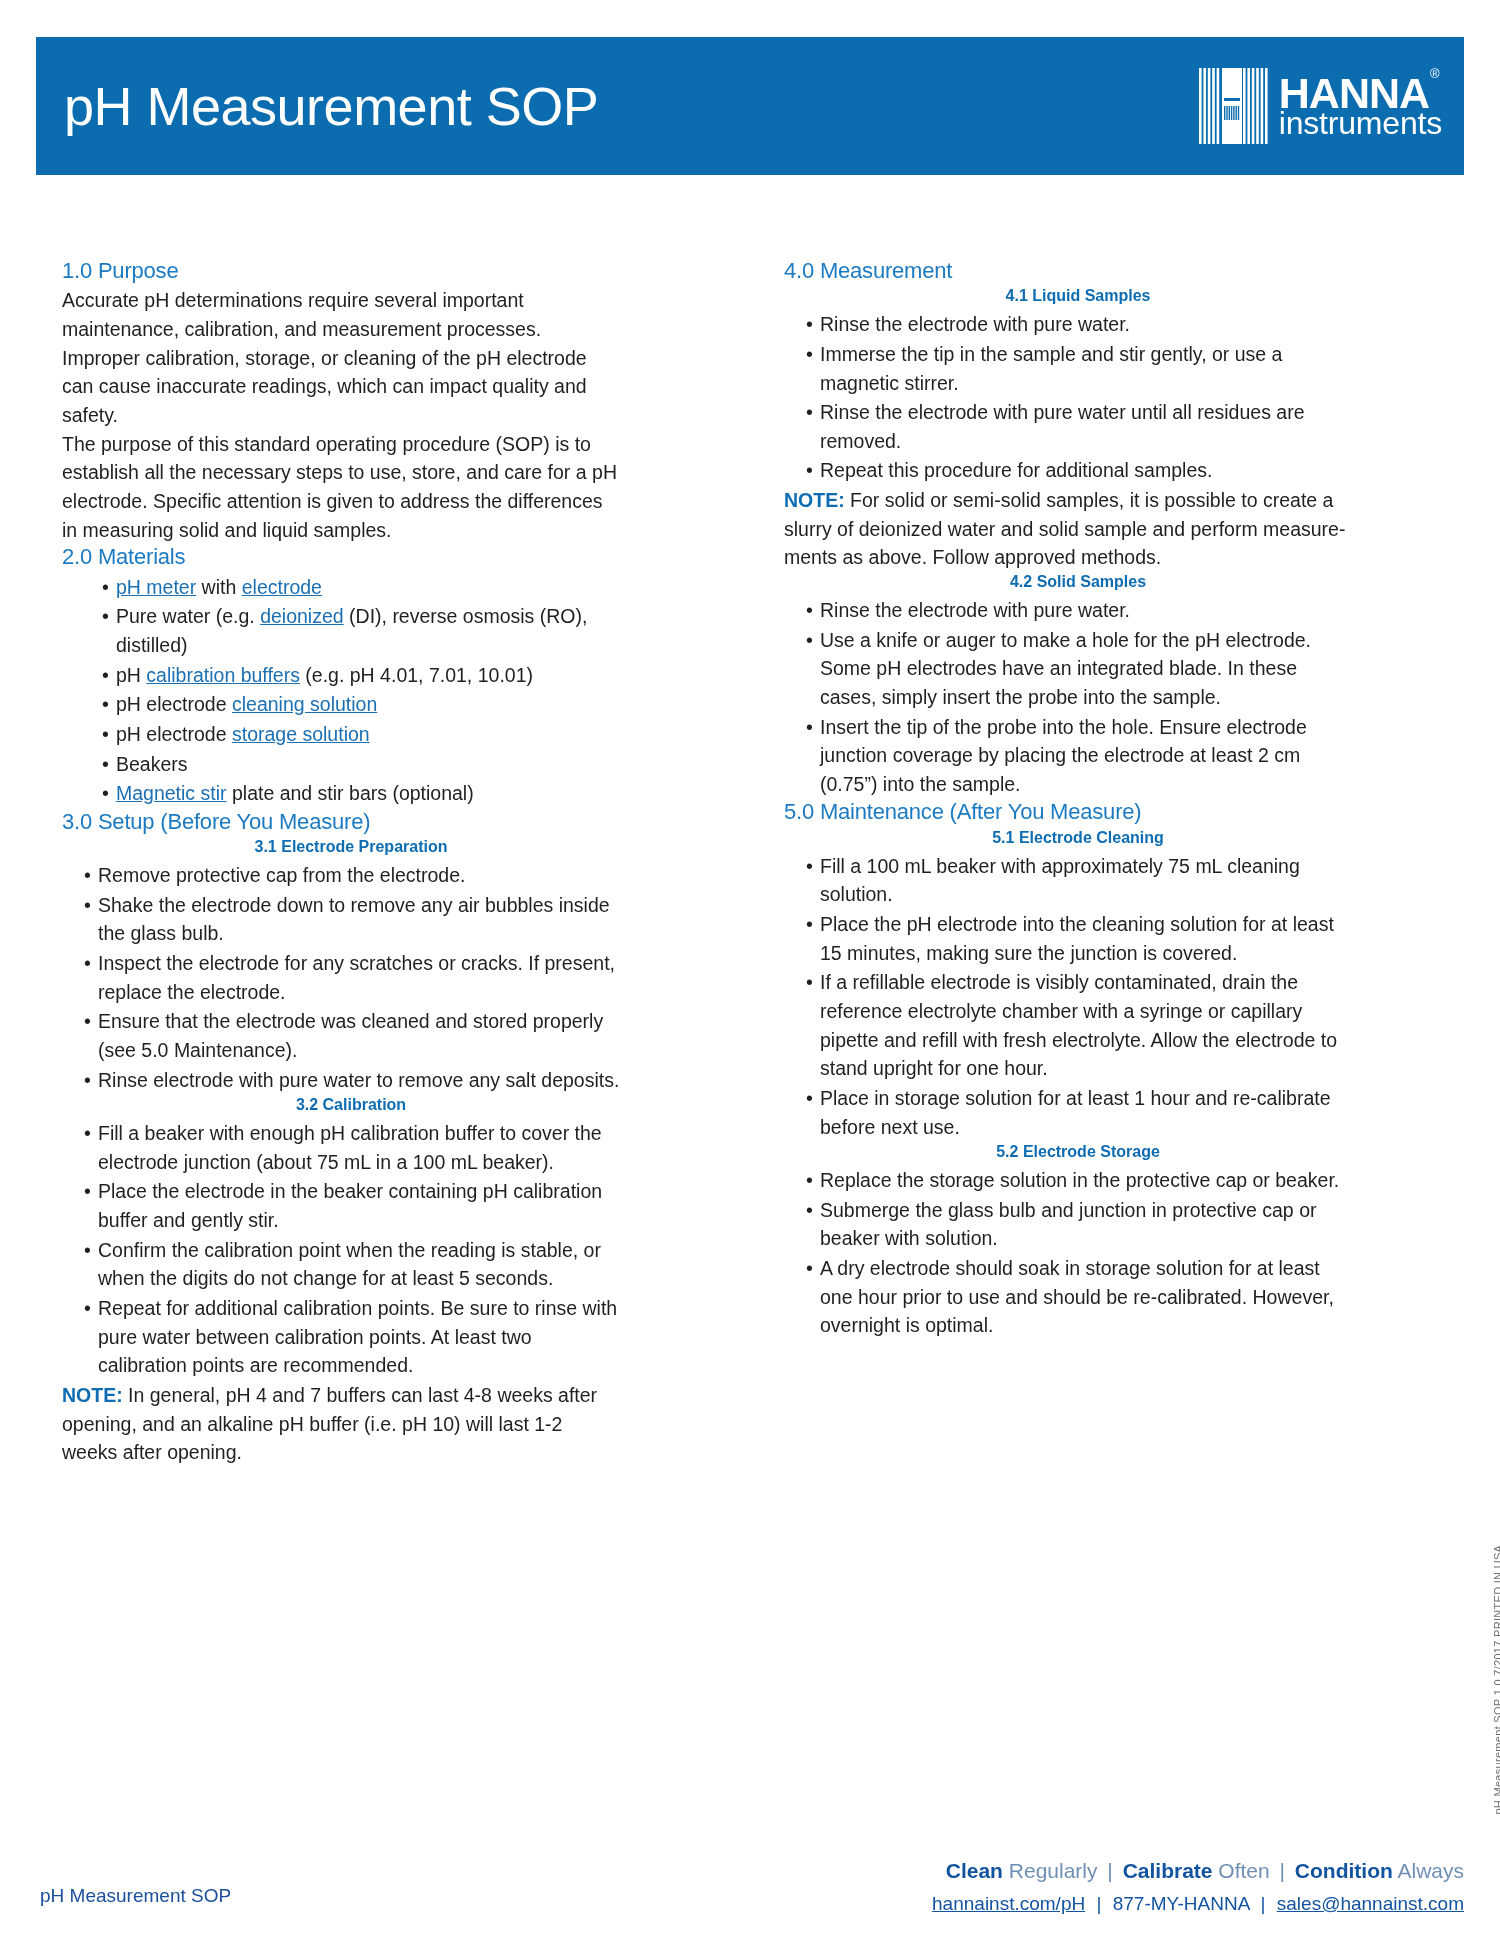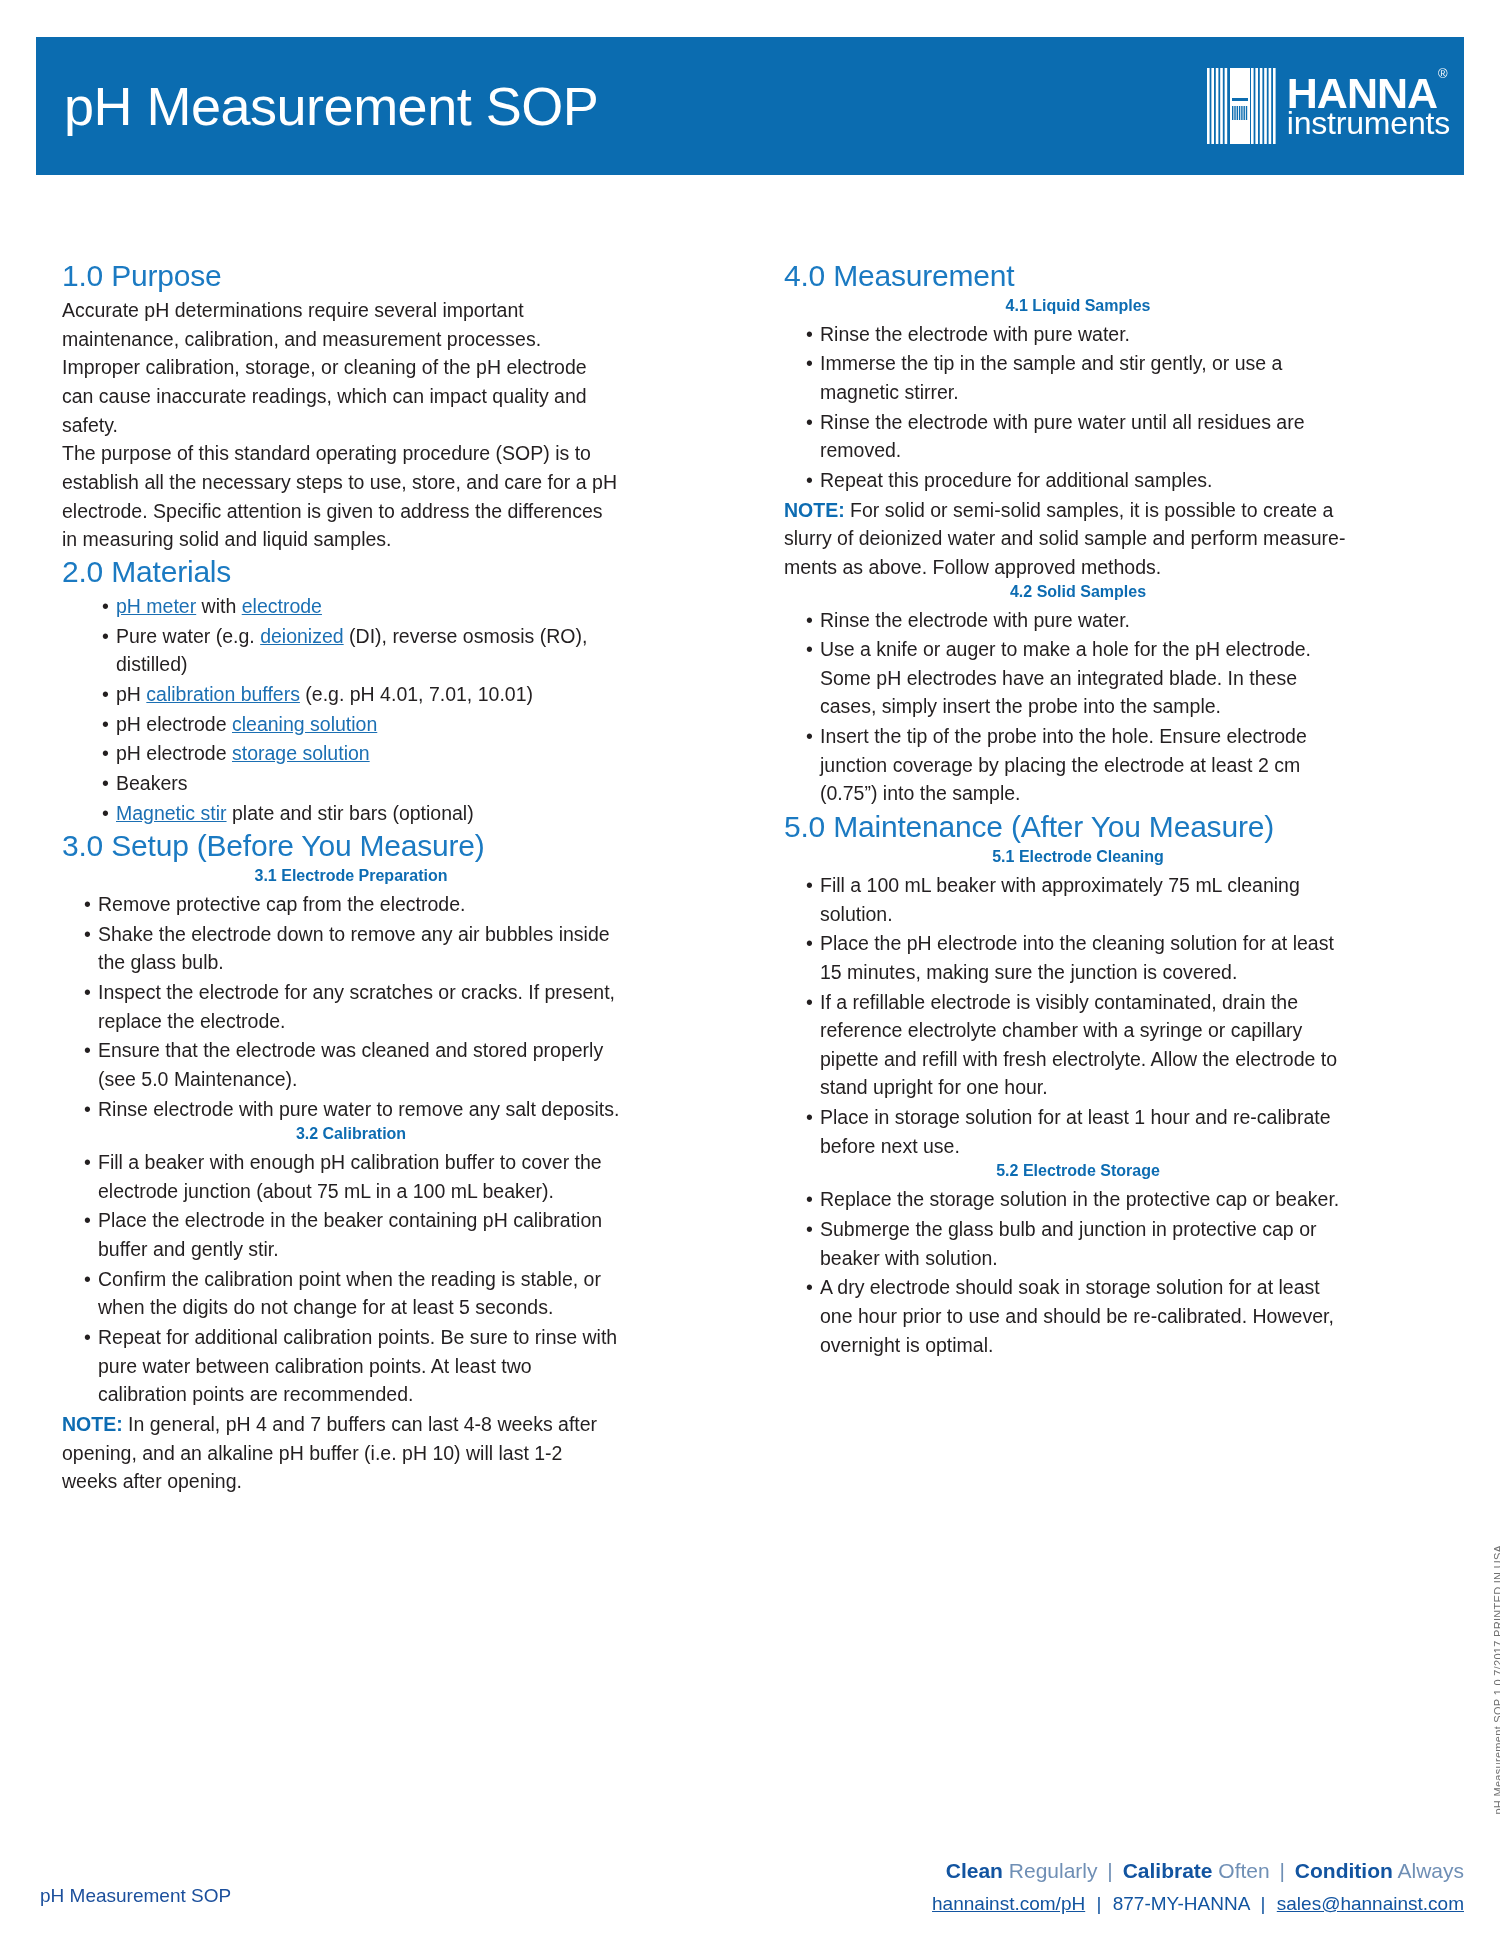--- a/index.html
+++ b/index.html
@@ -25,21 +25,21 @@
     left:28px; top:50%;
     transform:translateY(-50%);
     font-size:54px;
     font-weight:400;
     color:#ffffff;
     letter-spacing:-0.5px;
     line-height:1;
   }
   .logo-wrap {
     position:absolute;
-    right:14px; top:50%;
+    right:22px; top:50%;
     transform:translateY(-50%);
     display:flex; align-items:center; gap:10px;
   }
   .logo-mark { width:70px; height:76px; display:block; }
   .logo-text { display:flex; flex-direction:column; line-height:0.92; }
   .logo-hanna {
     font-size:43px; font-weight:700; color:#fff;
     letter-spacing:-1px; position:relative; display:inline-block;
     font-family:"Liberation Sans", sans-serif;
   }
@@ -57,21 +57,21 @@
     position:absolute;
     top:258px;
     font-size:19.5px;
     line-height:1.48;
   }
   .col-left  { left:62px;  width:560px; }
   .col-right { left:784px; width:570px; }
 
   h2.sec {
     color:#1b7ac2;
-    font-size:30px;
+    font-size:22px;
     font-weight:400;
     margin:0 0 2px 0;
     line-height:1.2;
     letter-spacing:-0.2px;
   }
   .sec-gap { margin-top:34px; }
 
   h3.subsec {
     color:#0d6cb2;
     font-size:16px;

